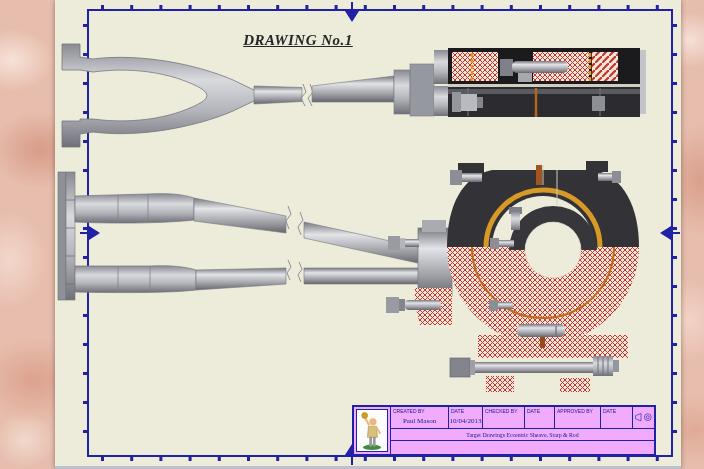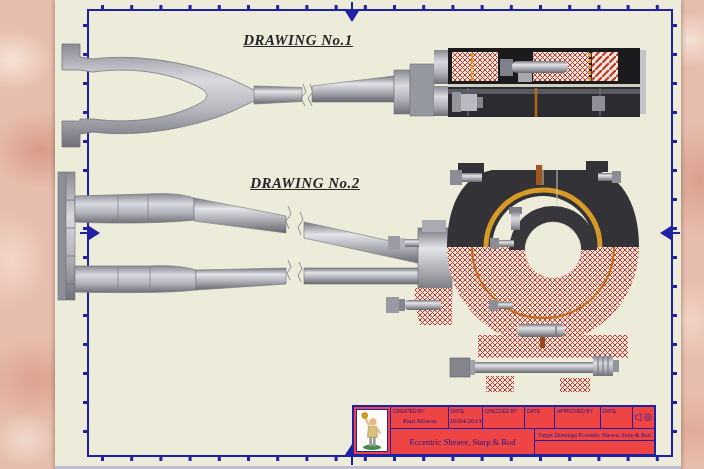--- a/index.html
+++ b/index.html
@@ -29,21 +29,21 @@
     font-size:15px;color:#26262a;text-decoration:underline;letter-spacing:.5px;
     white-space:nowrap;
   }
   #dwg1{left:163px;top:32px;}
   #dwg2{left:170px;top:175px;}
   .bottom-strip{position:absolute;left:0;top:466px;width:626px;height:3px;background:#bcc0d0;}
 
   
   .tb{
     position:absolute;left:297px;top:405px;width:304px;height:51px;
-    border:2px solid #2121A6;background:#ef4444;display:flex;box-sizing:border-box;
+    border:2px solid #2121A6;background:#f0abfc;display:flex;box-sizing:border-box;
     color:#1A1C8C;
   }
   .tb *{box-sizing:border-box;}
   .tb .logo-cell{width:37px;border-right:1px solid #2121A6;padding:2px;}
   .tb .logo-box{width:100%;height:100%;background:#fdfdfb;border:1px solid #2121A6;}
   .tb .main{flex:1;display:flex;flex-direction:column;}
   .tb .row1{height:22px;display:flex;border-bottom:1px solid #2121A6;}
   .tb .fcell{border-right:1px solid #2121A6;display:flex;flex-direction:column;overflow:hidden;}
   .tb .fcell:last-child{border-right:none;}
   .tb .flabel{font-size:5px;line-height:6px;padding:1px 0 0 2px;white-space:nowrap;}
@@ -240,21 +240,20 @@
           <rect x="475" y="362" width="118" height="11" fill="url(#gH)"></rect>
           <rect x="593" y="356" width="20" height="20" fill="url(#gV)"></rect>
           <path d="M598,357 V375 M603,357 V375 M608,357 V375" stroke="#70717a" stroke-width="1"></path>
           <rect x="613" y="360" width="6" height="12" fill="#9597a0"></rect>
         </g>
       </g>
     </g>
   </svg>
 
   <div class="dwg-label" id="dwg1">DRAWING No.1</div>
-  <div class="dwg-label" id="dwg2">DRAWING No.2</div>
 
   <div class="tb">
     <div class="logo-cell">
       <div class="logo-box">
         <svg width="100%" height="100%" viewBox="0 0 32 45">
           <ellipse cx="16" cy="41" rx="10" ry="3" fill="#3E8E3E"></ellipse>
           <rect x="13" y="29" width="3" height="11" fill="#9a9aa0"></rect>
           <rect x="17" y="29" width="3" height="11" fill="#9a9aa0"></rect>
           <path d="M12,18 L21,18 L22,30 L11,30 Z" fill="#D9C07A" stroke="#8a7a40" stroke-width="0.5"></path>
           <circle cx="17" cy="13" r="4" fill="#E8B87C"></circle>
@@ -292,21 +291,20 @@
         </div>
         <div class="fcell" style="flex:1">
           <svg width="100%" height="100%" viewBox="0 0 34 20">
             <path d="M4,7 L13,3.5 V15.5 L4,12 Z" fill="none" stroke="#2121A6" stroke-width="1"></path>
             <circle cx="24" cy="9.5" r="5.5" fill="none" stroke="#2121A6" stroke-width="1"></circle>
             <circle cx="24" cy="9.5" r="2.4" fill="none" stroke="#2121A6" stroke-width="1"></circle>
           </svg>
         </div>
       </div>
       <div class="row2">
-        <div class="titlecell">Eccentric Sheave, Starp &amp; Rod</div>
         <div class="rightcol">
           <div class="projcell">Target Drawings Eccentric Sheave, Starp &amp; Rod</div>
         </div>
       </div>
     </div>
   </div>
 
   <div class="bottom-strip"></div>
 </div>
 

